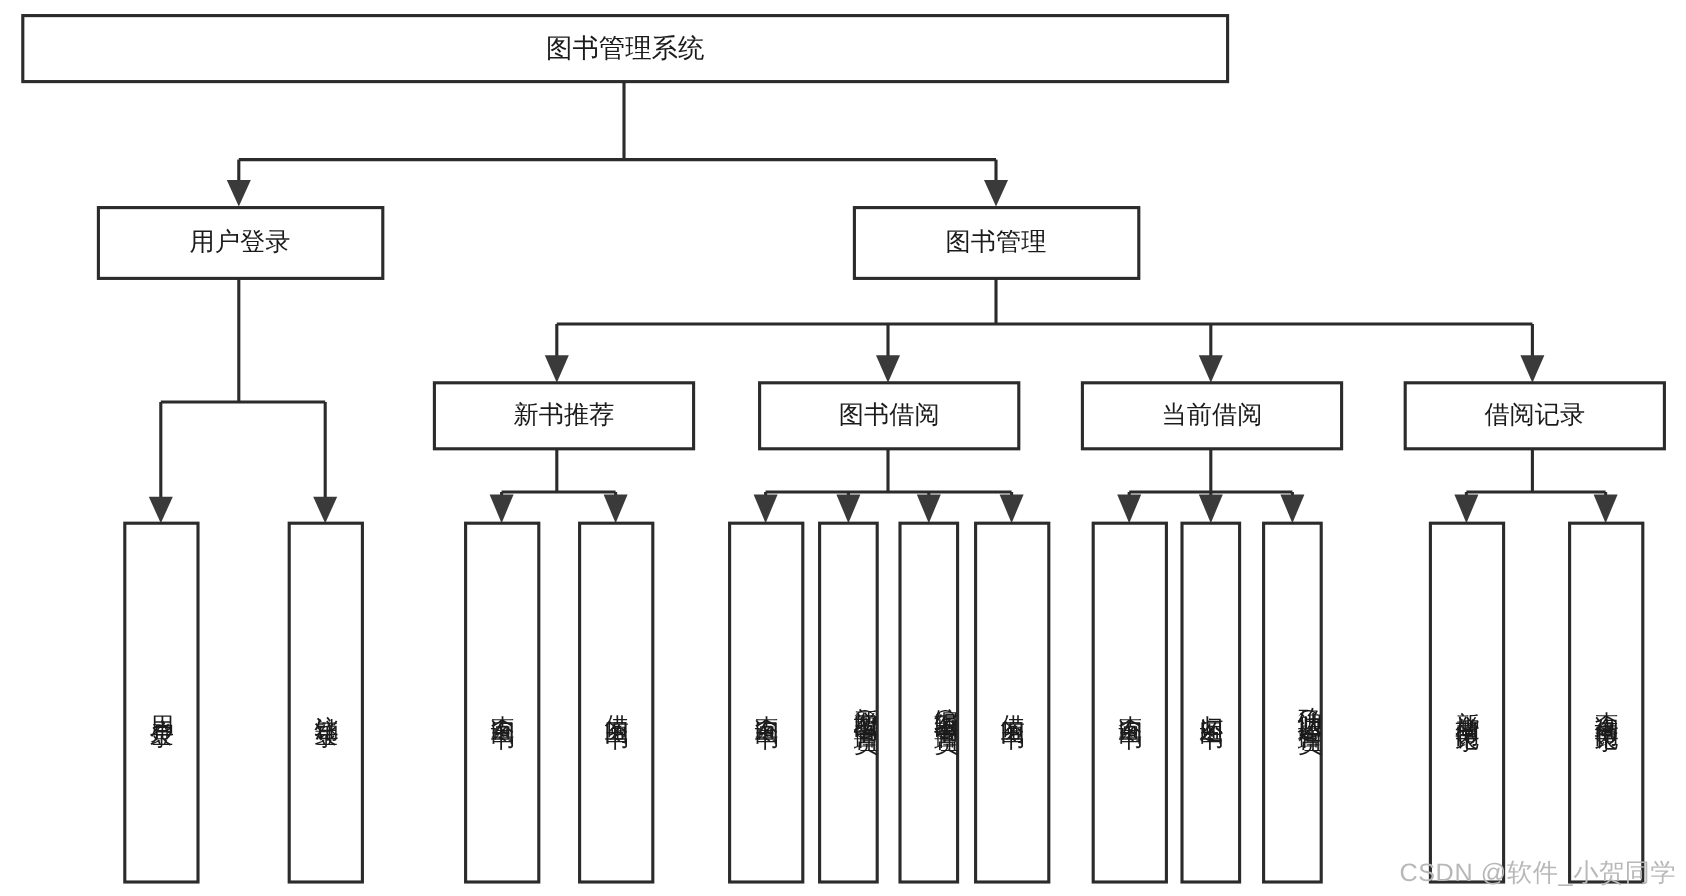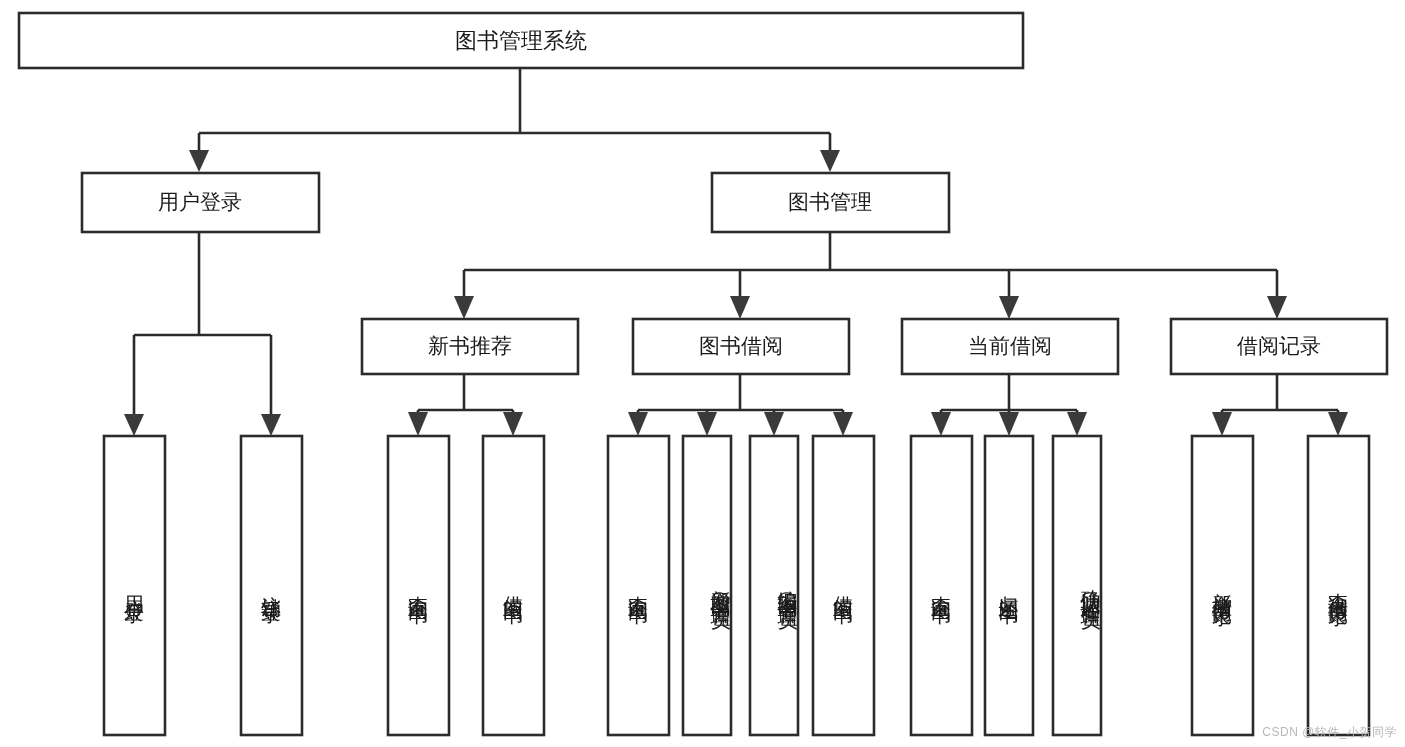--- a/index.html
+++ b/index.html
@@ -66,21 +66,21 @@
     align-items: center;
     justify-content: center;
     white-space: nowrap;
     pointer-events: none;
   }
   .watermark {
     position: absolute;
     right: 8px;
     bottom: 6px;
     font-family: "Liberation Sans", "DejaVu Sans", sans-serif;
-    font-size: 12px;
+    font-size: 21px;
     color: #b8b8b8;
     letter-spacing: 0.5px;
     white-space: nowrap;
   }
 </style>
 </head>
 <body>
 
 <div id="stage">
 

